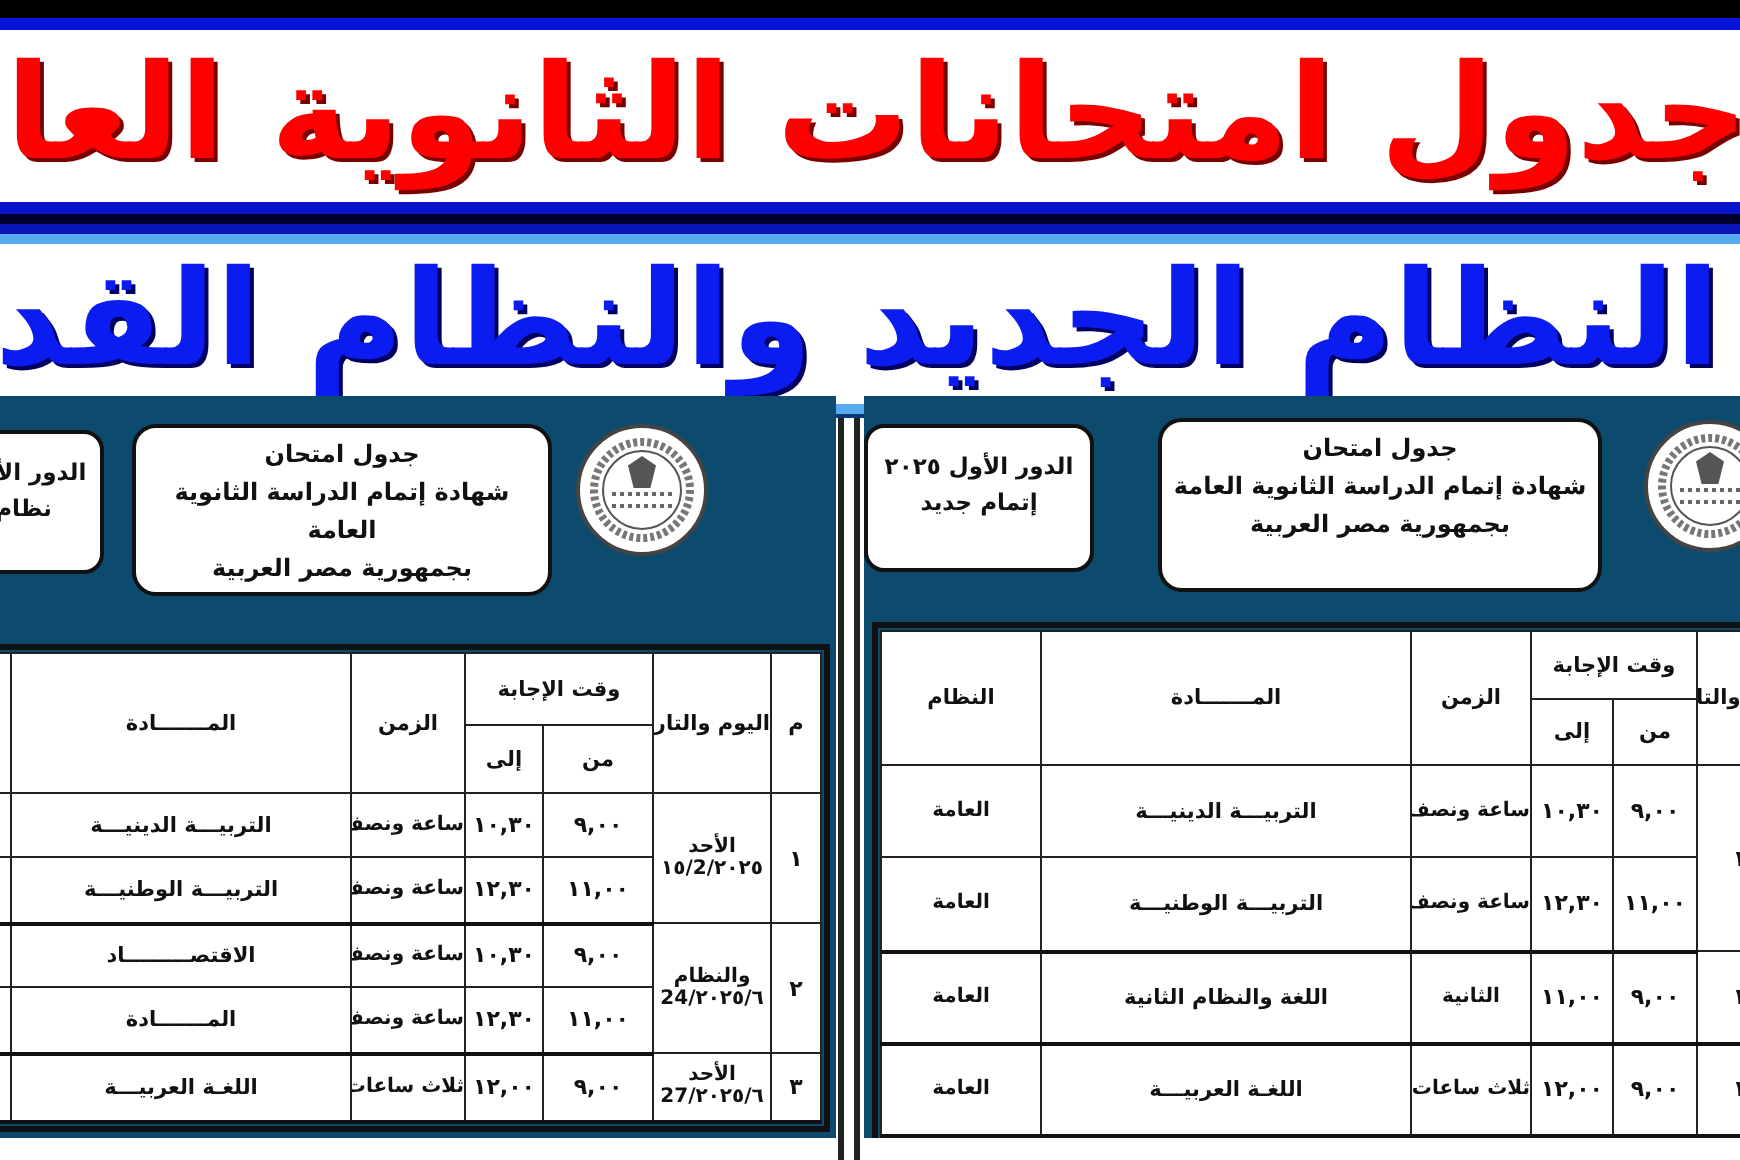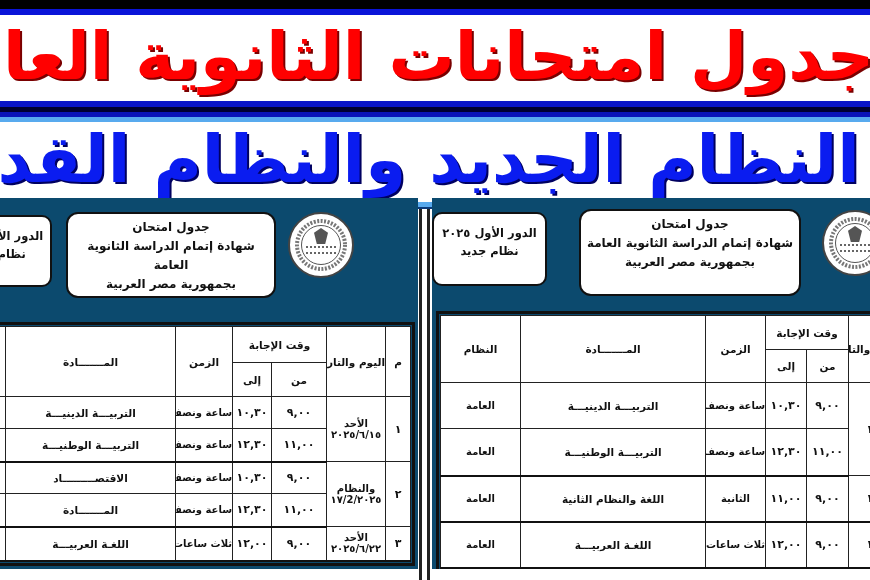--- a/index.html
+++ b/index.html
@@ -147,61 +147,61 @@
     </tr>
     <tr style="height:34px">
       <th>من</th>
       <th>إلى</th>
     </tr>
 
     <tr style="height:32px">
       <td rowspan="2" class="num">١</td>
       <td rowspan="2">
         <div>الأحد</div>
-        <div>٢٠٢٥/٦/١٥</div>
+        <div>٢٠٢٥/2/١٥</div>
       </td>
       <td class="num">٩,٠٠</td>
       <td class="num">١٠,٣٠</td>
       <td>ساعة ونصف</td>
       <td class="subject">التربيـــة الدينيـــة</td>
       <td></td>
     </tr>
     <tr class="sep" style="height:33px">
       <td class="num">١١,٠٠</td>
       <td class="num">١٢,٣٠</td>
       <td>ساعة ونصف</td>
       <td class="subject">التربيـــة الوطنيـــة</td>
       <td></td>
     </tr>
 
     <tr style="height:32px">
       <td rowspan="2" class="num">٢</td>
       <td rowspan="2">
         <div>والنظام</div>
-        <div>٢٠٢٥/2/١٧</div>
+        <div>٢٠٢٥/٦/24</div>
       </td>
       <td class="num">٩,٠٠</td>
       <td class="num">١٠,٣٠</td>
       <td>ساعة ونصف</td>
       <td class="subject">الاقتصـــــــــاد</td>
       <td></td>
     </tr>
     <tr class="sep" style="height:33px">
       <td class="num">١١,٠٠</td>
       <td class="num">١٢,٣٠</td>
       <td>ساعة ونصف</td>
       <td class="subject">المـــــــادة</td>
       <td></td>
     </tr>
 
     <tr class="sep" style="height:34px">
       <td class="num">٣</td>
       <td>
         <div>الأحد</div>
-        <div>٢٠٢٥/٦/٢٢</div>
+        <div>٢٠٢٥/٦/27</div>
       </td>
       <td class="num">٩,٠٠</td>
       <td class="num">١٢,٠٠</td>
       <td>ثلاث ساعات</td>
       <td class="subject">اللغـة العربيـــة</td>
       <td></td>
     </tr>
   </tbody>
     </table>
 </div>
@@ -221,21 +221,21 @@
   </div>
 
   <div class="title-box" style="left:147px; top:11px; width:222px; height:87px;">
     <div>جدول امتحان</div>
     <div>شهادة إتمام الدراسة الثانوية العامة</div>
     <div>بجمهورية مصر العربية</div>
   </div>
 
   <div class="round-box" style="left:0px; top:14px; width:115px; height:74px;">
     <div>الدور الأول ٢٠٢٥</div>
-    <div>نظام جديد</div>
+    <div>إتمام جديد</div>
   </div>
 
   <table class="sched" style="left:8px; top:117px; width:460px; height:252px;">
     <colgroup>
       <col style="width:52px">
         <col style="width:42px">
         <col style="width:41px">
         <col style="width:60px">
         <col style="width:185px">
         <col style="width:80px">

